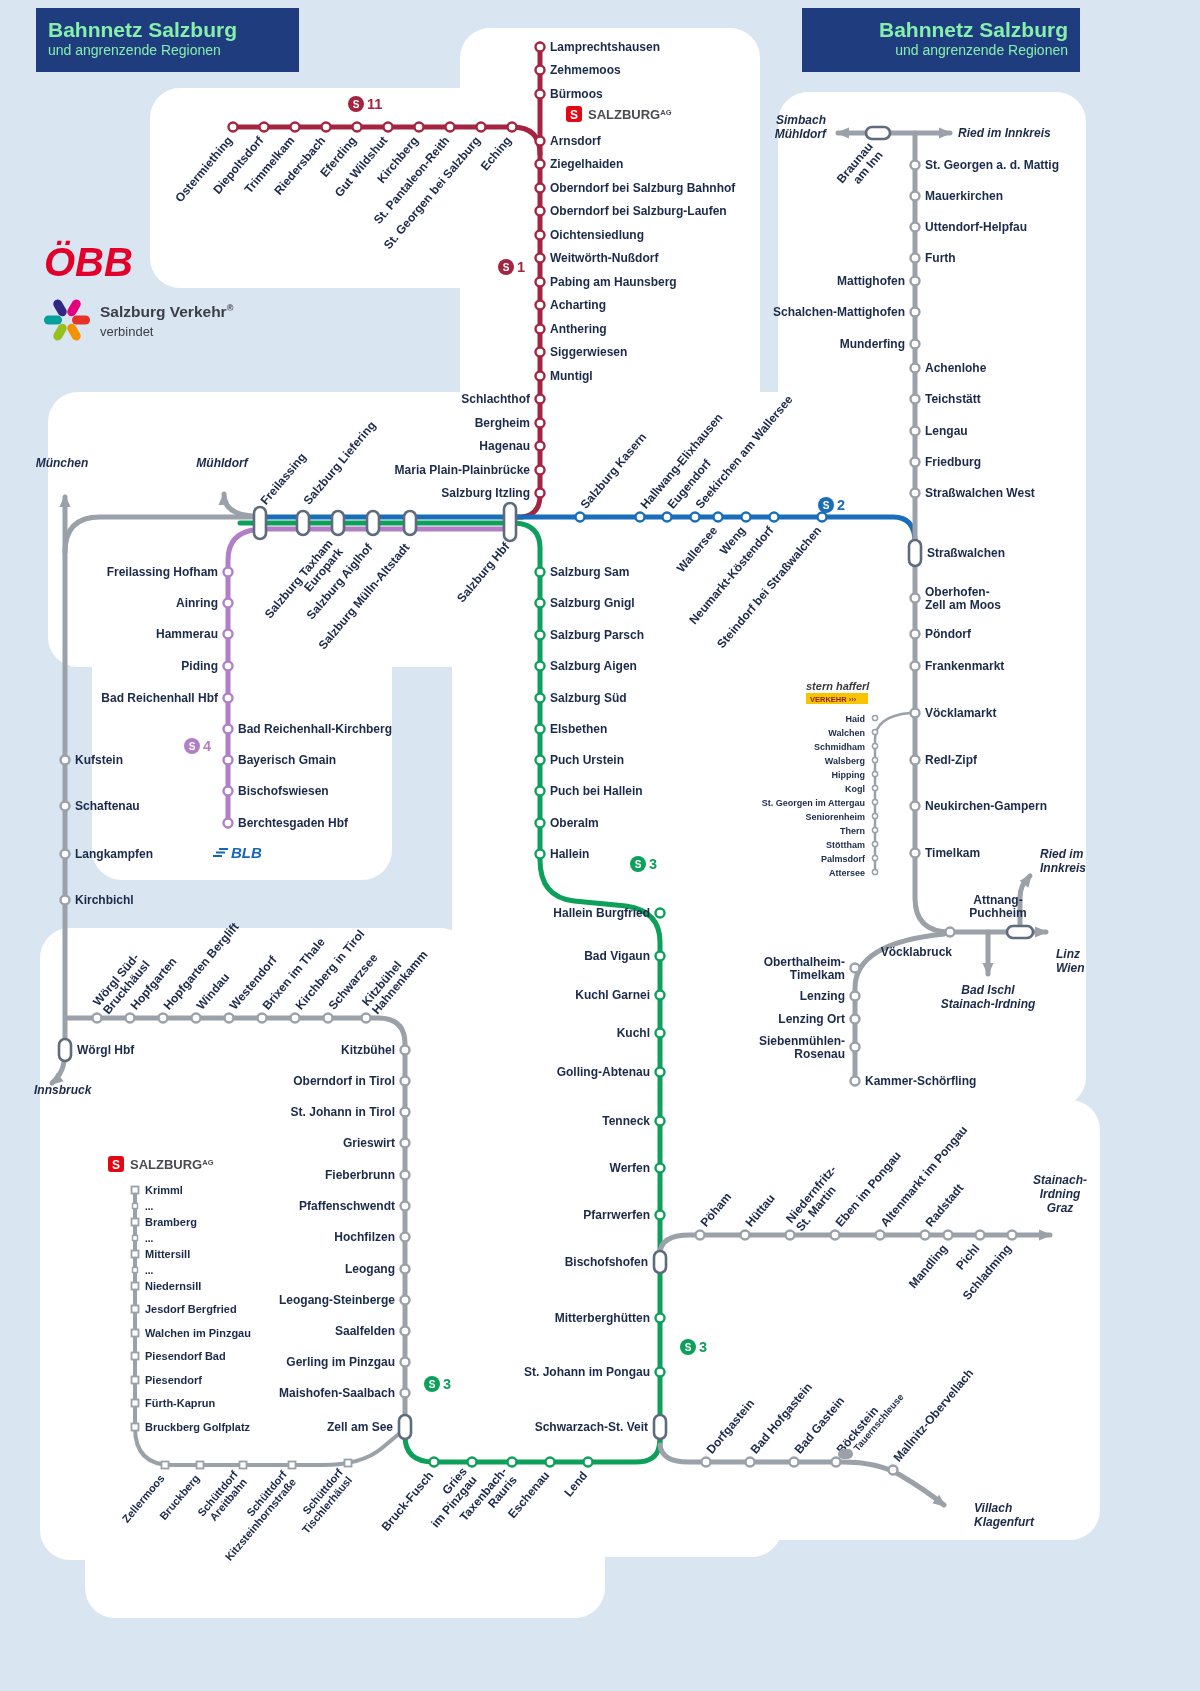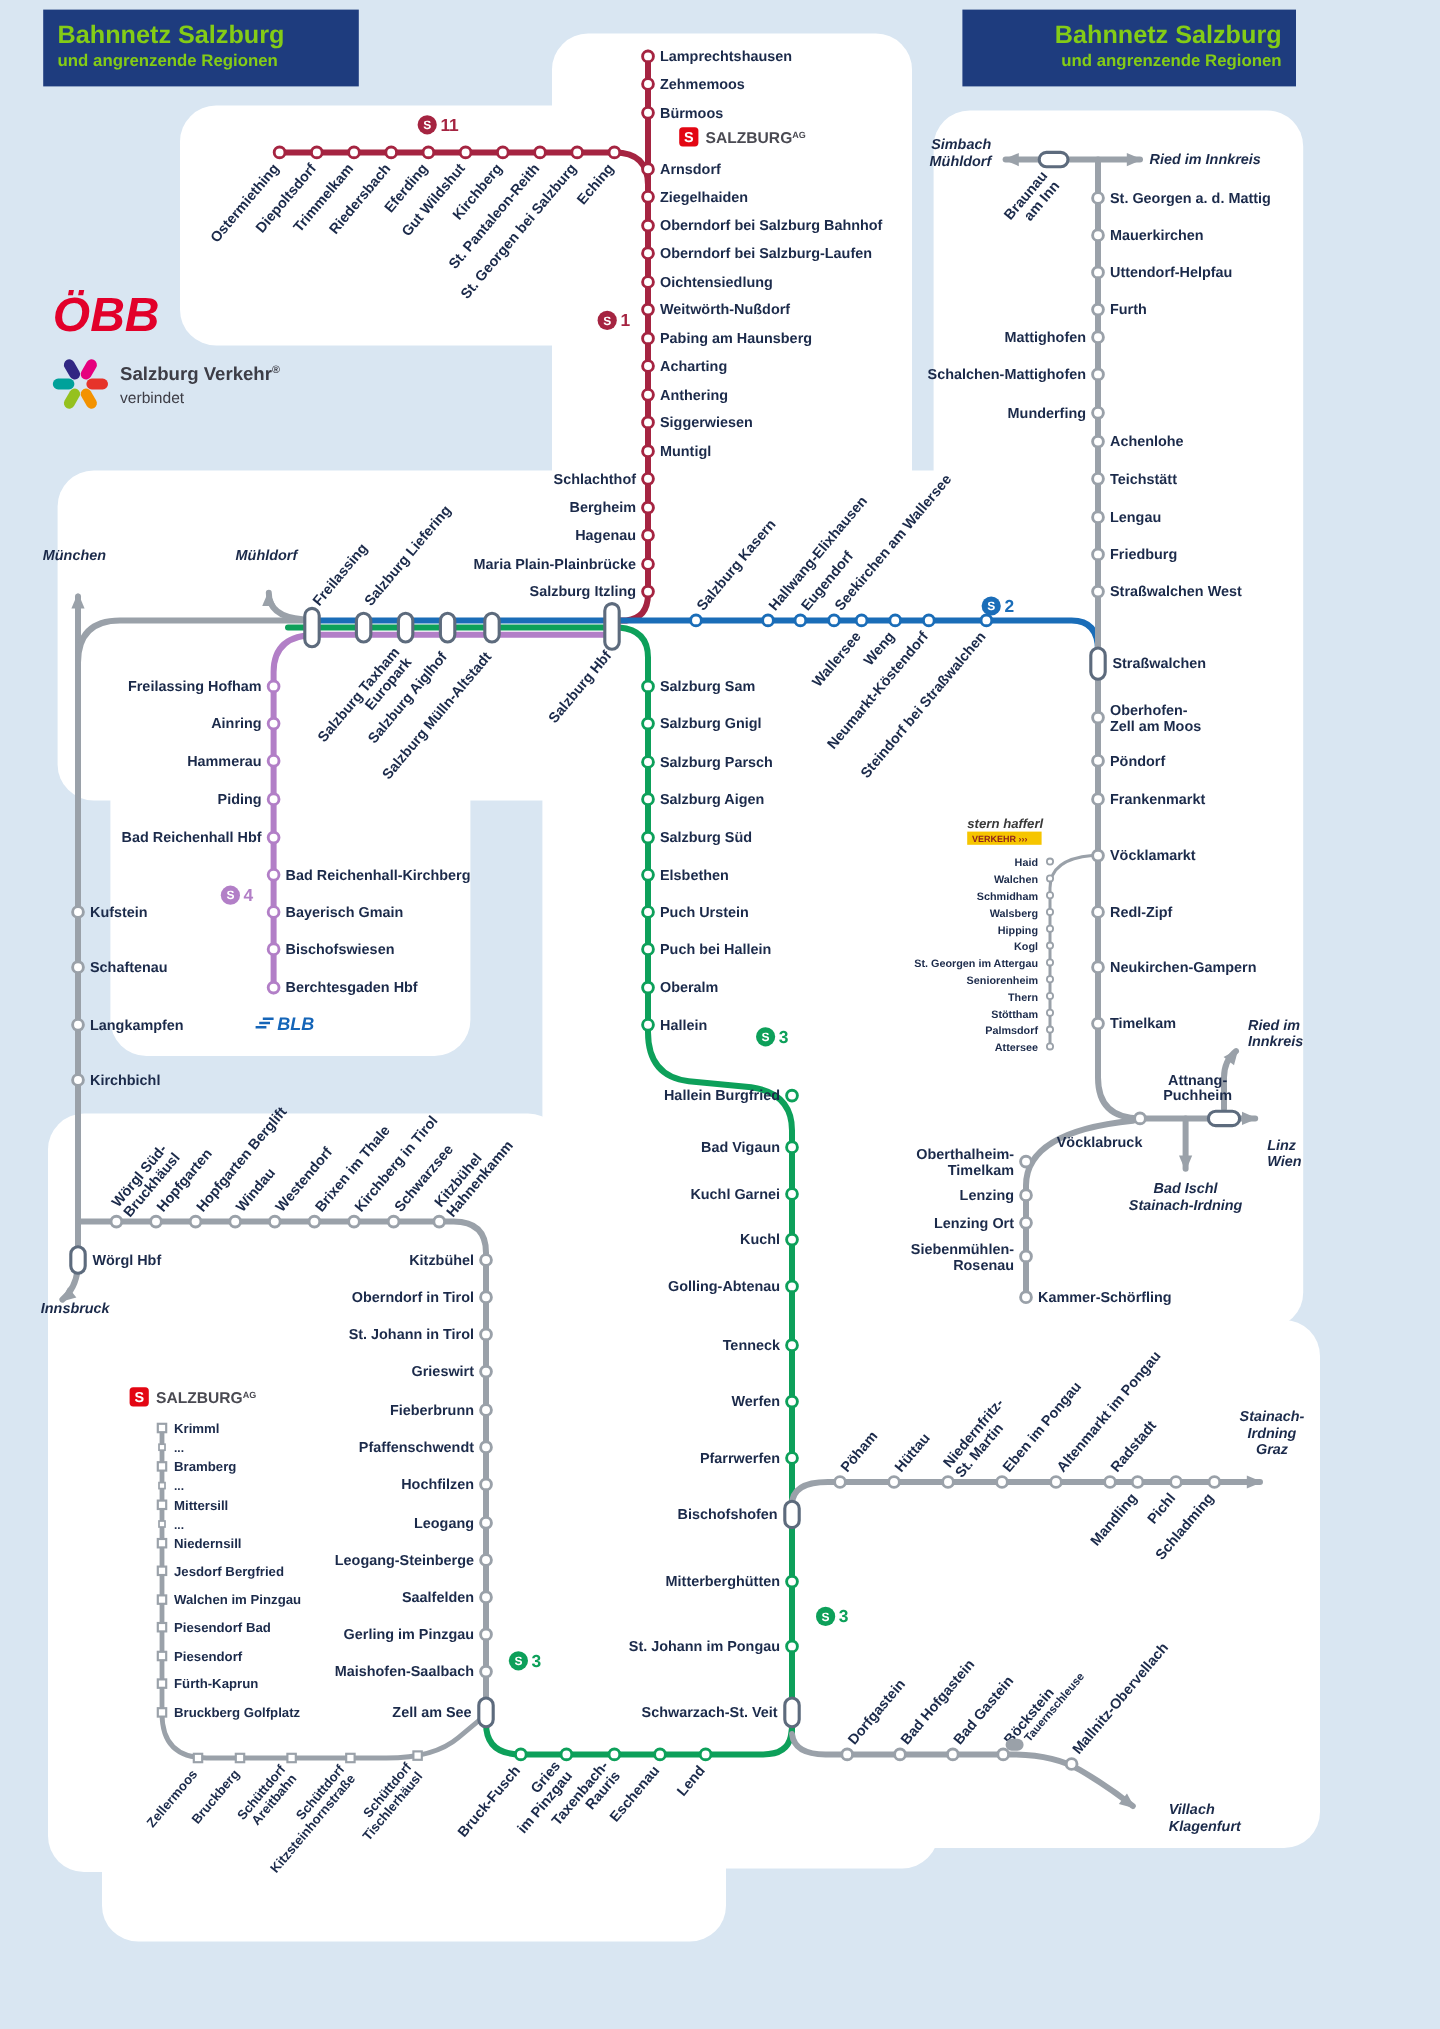--- a/index.html
+++ b/index.html
@@ -1,24 +1,24 @@
 <!DOCTYPE html>
 <html><head>
 <meta charset="utf-8">
 <style>
   html,body{margin:0;padding:0;}
   body{font-family:"Liberation Sans", sans-serif;}
   .stage{position:relative;width:1200px;height:1691px;background:#d9e6f2;overflow:hidden;}
   .stage svg{position:absolute;left:0;top:0;}
   svg text{font-family:"Liberation Sans", sans-serif;}
-  .title-box{position:absolute;background:#1e3c7e;color:#84cc16;padding:9px 12px;box-sizing:border-box;}
+  .title-box{position:absolute;background:#1e3c7e;color:#86efac;padding:9px 12px;box-sizing:border-box;}
   .tb-left{left:36px;top:8px;width:263px;height:64px;}
   .tb-right{left:802px;top:8px;width:278px;height:64px;text-align:right;}
   .tb-1{font-size:21px;font-weight:bold;line-height:1.2;}
-  .tb-2{font-size:14px;font-weight:bold;}
+  .tb-2{font-size:14px;font-weight:normal;}
 </style>
 </head>
 <body>
 
 <div class="stage">
   <svg id="map" width="1200" height="1691" viewBox="0 0 1200 1691">
     <g id="gen">
         <rect x="460" y="28" width="300" height="440" rx="30" fill="#ffffff"></rect>
         <rect x="150" y="88" width="430" height="200" rx="30" fill="#ffffff"></rect>
         <rect x="48" y="392" width="920" height="275" rx="30" fill="#ffffff"></rect>

